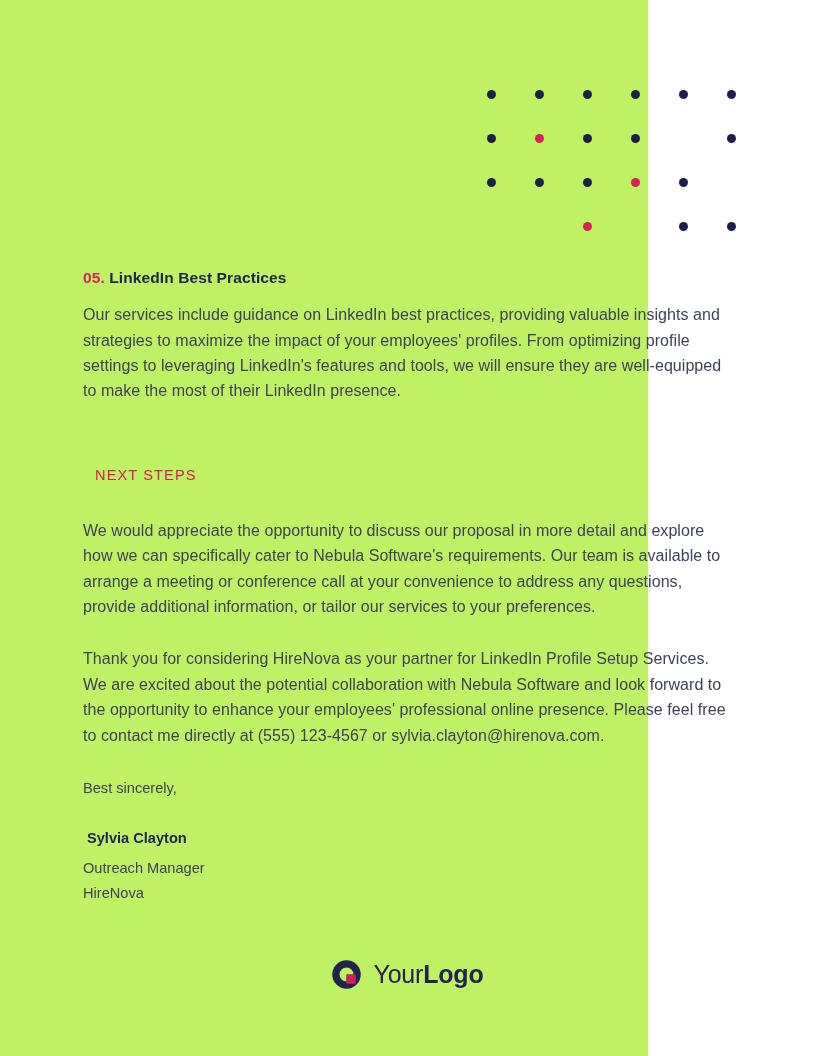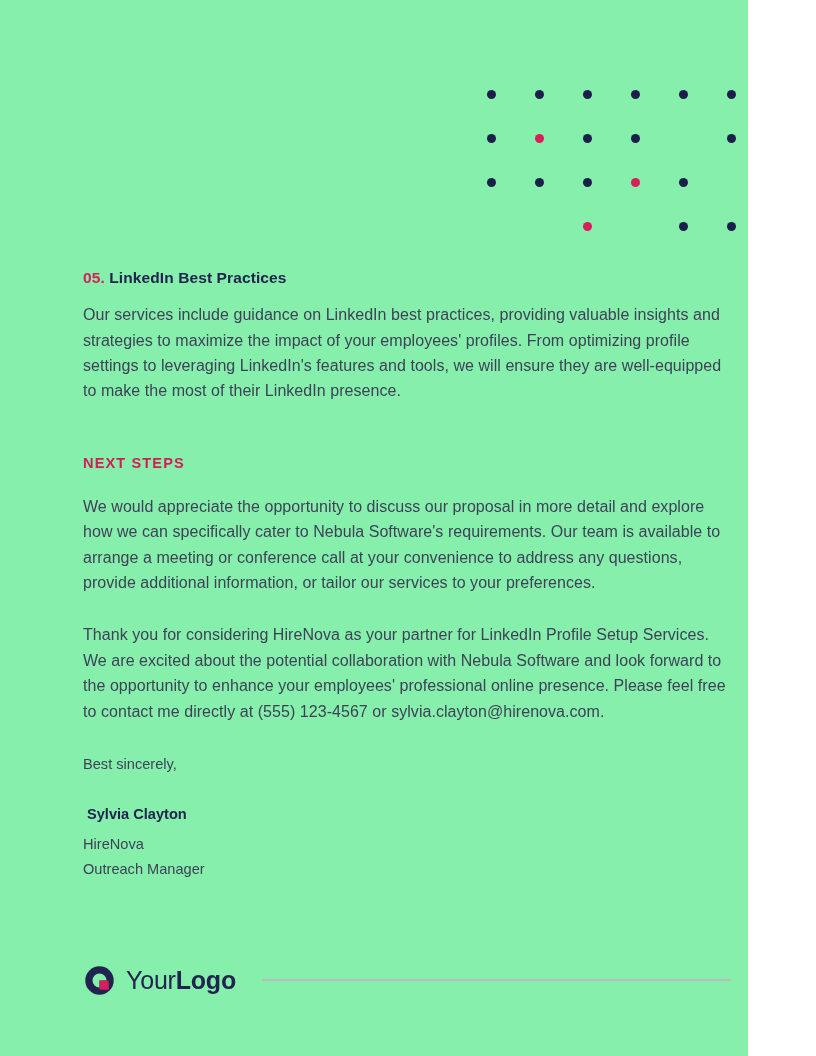--- a/index.html
+++ b/index.html
@@ -11,23 +11,23 @@
     width: 816px;
     height: 1056px;
     font-family: "Liberation Sans", sans-serif;
     -webkit-font-smoothing: antialiased;
     position: relative;
     overflow: hidden;
   }
 
   .page {
     position: relative;
-    width: 748px;
+    width: 648px;
     height: 1056px;
-    background: #86efac;
+    background: #bef264;
   }
 
   
   .dot-grid {
     position: absolute;
     left: 480px;
     top: 82px;
     width: 260px;
     height: 155px;
   }
@@ -63,24 +63,24 @@
   .body-text {
     font-size: 16px;
     line-height: 25.4px;
     color: #3d4257;
     margin: 0;
     letter-spacing: 0.05px;
   }
 
   .next-steps-heading {
     font-size: 14.6px;
-    font-weight: bold;
+    font-weight: normal;
     color: #d21e58;
     letter-spacing: 1.1px;
-    margin: 0;
+    margin: 12px;
     line-height: 1.3;
   }
 
   .spacer-section { height: 50px; }
   .spacer-heading { height: 21px; }
   .spacer-para    { height: 27px; }
   .spacer-signoff { height: 28px; }
 
   .signature-name {
     font-size: 14.6px;
@@ -98,20 +98,21 @@
 
   
   .footer {
     position: absolute;
     left: 83px;
     top: 958px;
     width: 648px;
     height: 44px;
     display: flex;
     align-items: center;
+    flex-direction: column;
   }
   .logo-wrap {
     display: flex;
     align-items: center;
     flex: 0 0 auto;
   }
   .logo-mark {
     width: 33px;
     height: 33px;
     flex: 0 0 auto;
@@ -183,22 +184,22 @@
 
     <p class="body-text">Thank you for considering HireNova as your partner for LinkedIn Profile Setup Services. We are excited about the potential collaboration with Nebula Software and look forward to the opportunity to enhance your employees' professional online presence. Please feel free to contact me directly at (555) 123-4567 or sylvia.clayton@hirenova.com.</p>
 
     <div class="spacer-signoff"></div>
 
     <p class="signature-line">Best sincerely,</p>
 
     <div class="spacer-heading"></div>
 
     <p class="signature-name">Sylvia Clayton</p>
+    <p class="signature-line">Outreach Manager</p>
     <p class="signature-line">HireNova</p>
-    <p class="signature-line">Outreach Manager</p>
 
   </div>
 
   <div class="footer">
     <div class="logo-wrap">
       <svg class="logo-mark" viewBox="0 0 66 66">
         <path d="M33 4.5 A28.5 28.5 0 1 1 33 61.5 A28.5 28.5 0 1 1 33 4.5 Z M33 19 A14 14 0 1 0 33 47 A14 14 0 1 0 33 19 Z" fill="#20244f" fill-rule="evenodd"></path>
         <path d="M33 33 L55 33 A22 22 0 0 1 33 55 Z" fill="#20244f"></path>
         <path d="M33 33 L51 33 L51 51 L33 51 Z" fill="#d81e5b"></path>
         <path d="M51 33 A18 18 0 0 1 33 51 L51 51 Z" fill="#d81e5b"></path>

